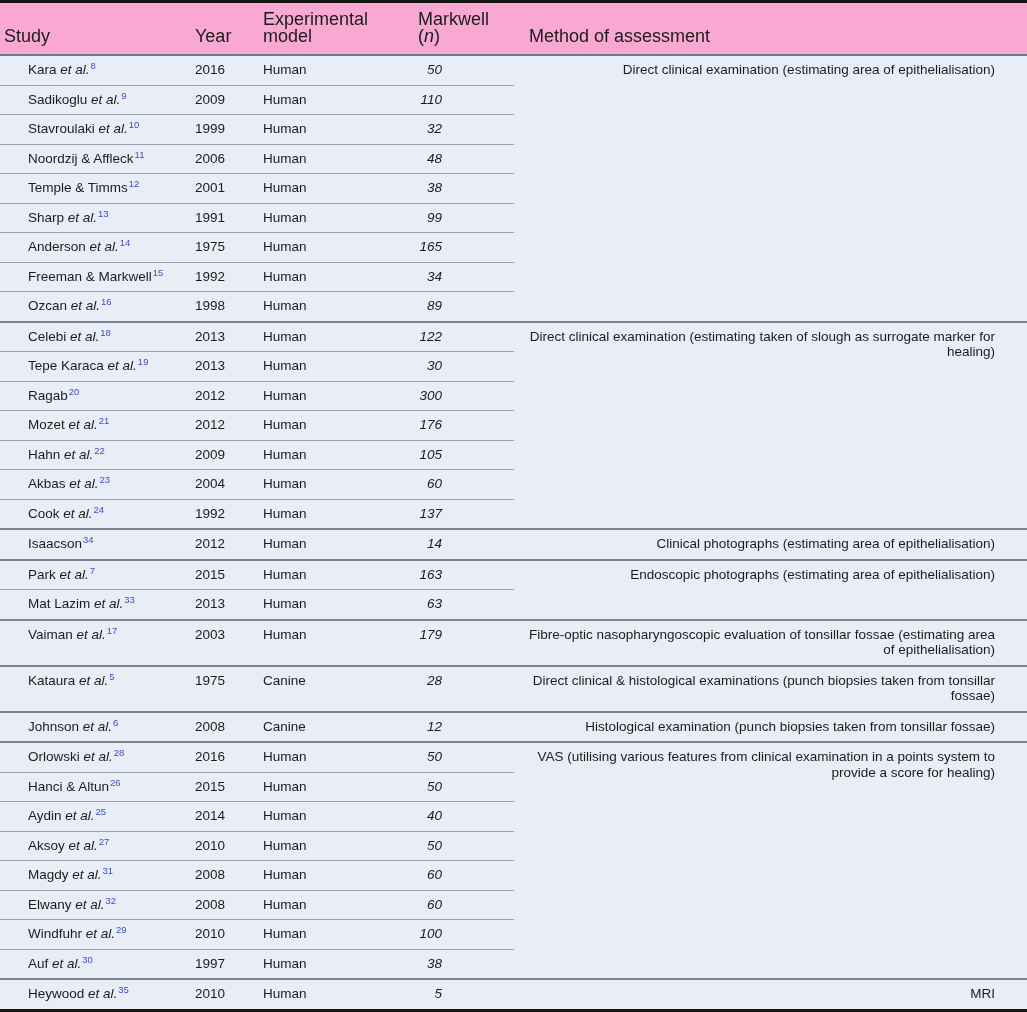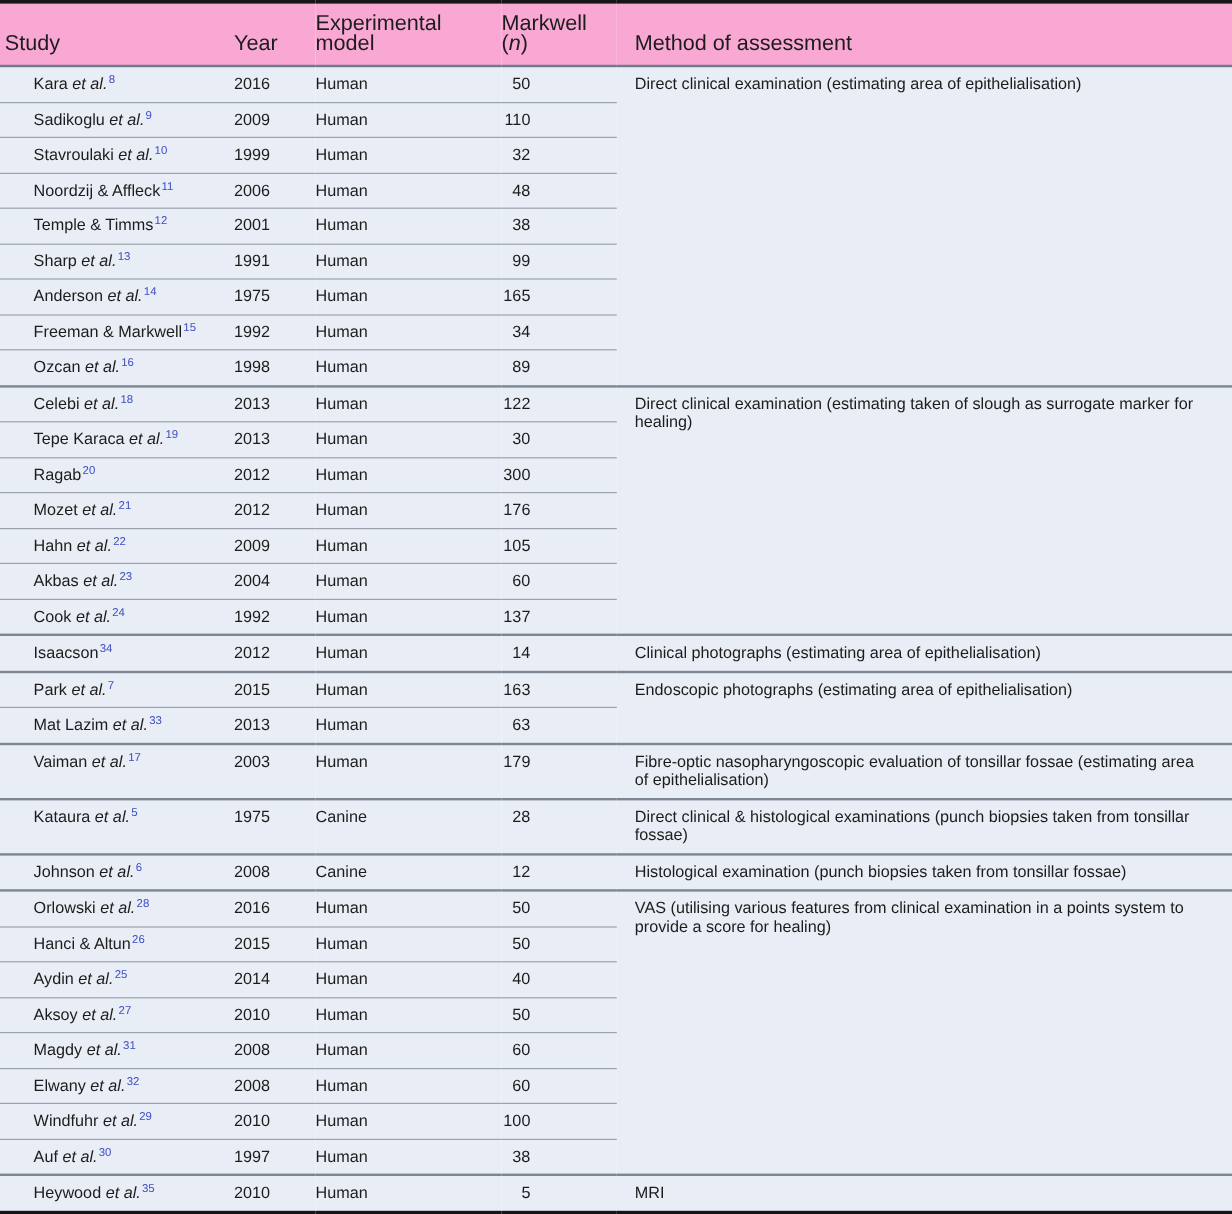--- a/index.html
+++ b/index.html
@@ -36,22 +36,22 @@
   thead th.col-method { padding-left: 15px; }
 
   tbody td {
     background: #e9edf5;
     font-size: 13.5px;
     line-height: 15.5px;
     vertical-align: top;
     padding: 6px 0 7px 0;
   }
   td.col-study    { padding-left: 28px; }
-  td.col-subjects { text-align: right; padding-right: 72px; }
-  td.col-method   { padding-left: 15px; padding-right: 32px; }
+  td.col-subjects { text-align: right; padding-right: 72px; font-style: italic; }
+  td.col-method   { padding-left: 15px; padding-right: 32px; text-align: right; }
 
   tr.row-sep td    { border-top: 1px solid #9aa1ab; }
   tr.group-start td{ border-top: 2px solid #7d8794; }
 
   em { font-style: italic; }
   sup.ref {
     color: #3d4ec4;
     font-size: 9.5px;
     line-height: 0;
     vertical-align: baseline;

